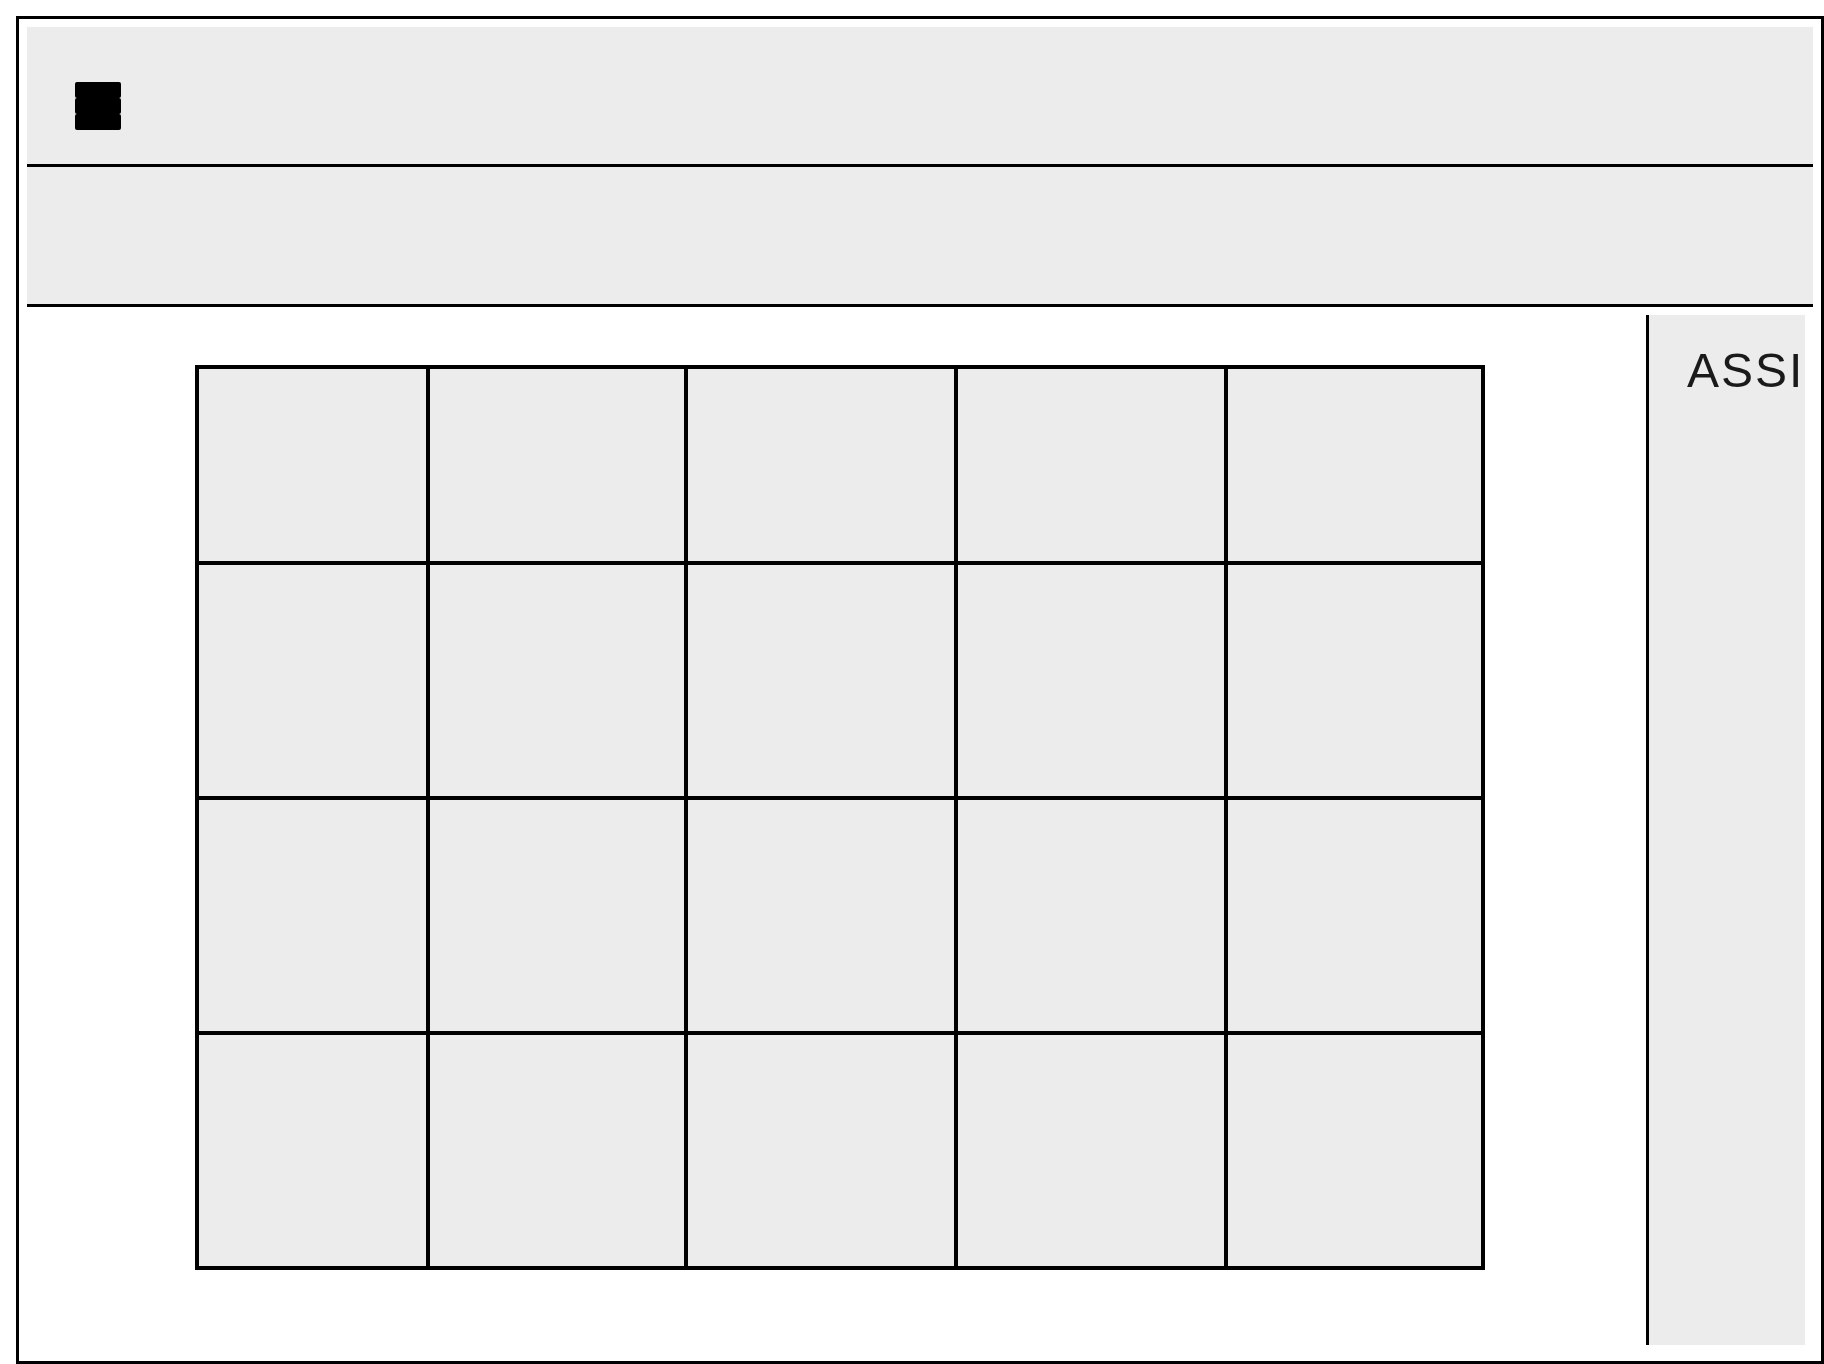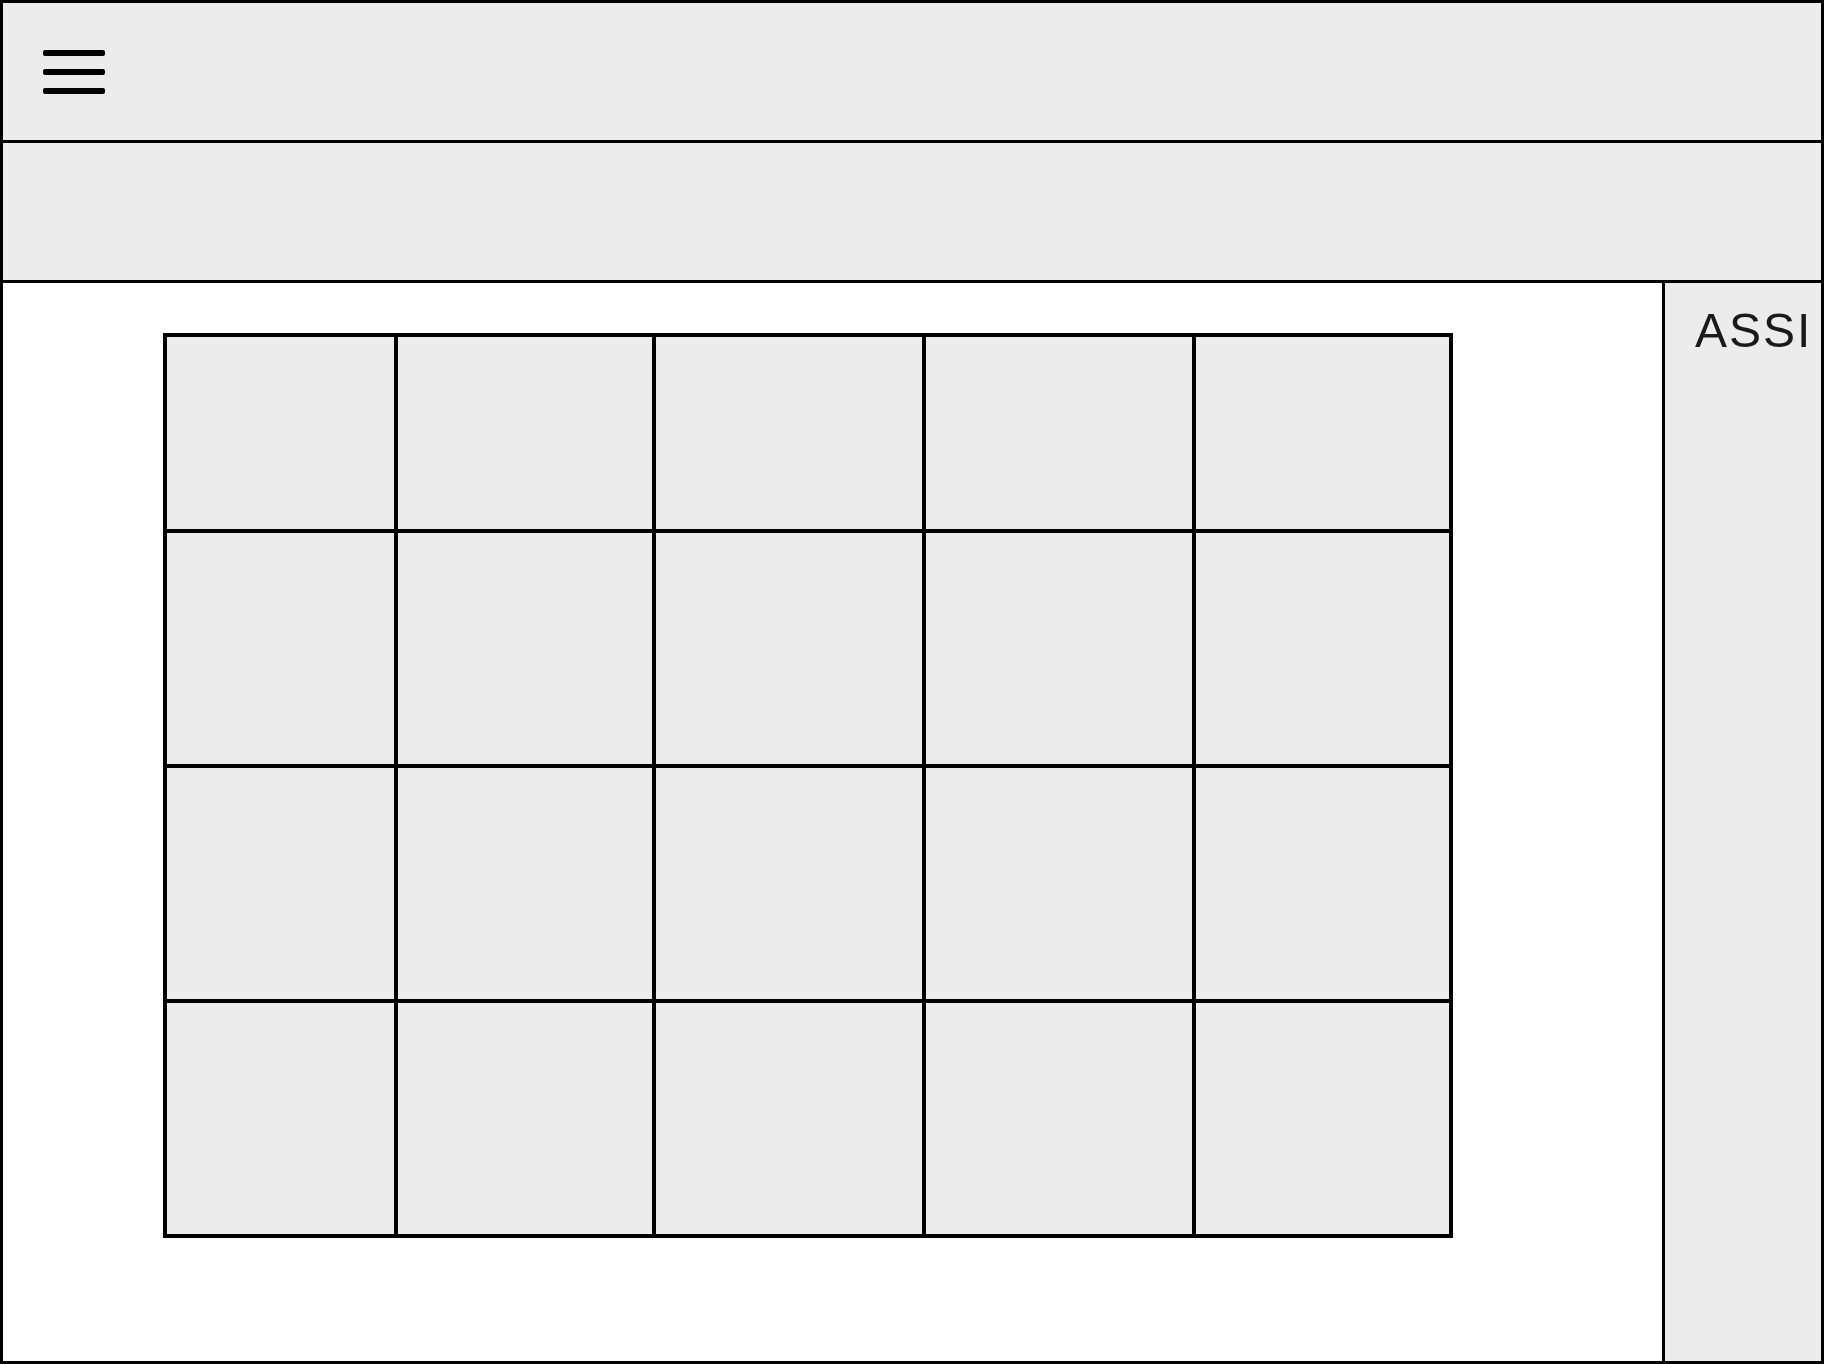--- a/index.html
+++ b/index.html
@@ -1,18 +1,18 @@
 <!DOCTYPE html>
 <html><head>
   <meta charset="utf-8">
   <style>
     * {
       box-sizing: border-box;
       margin: 0;
-      padding: 0;
+      padding: 8px;
     }
     
     body {
       font-family: "Segoe UI", Arial, sans-serif;
       background: #fff;
       width: 1824px;
       height: 1364px;
       overflow: hidden;
     }
     

